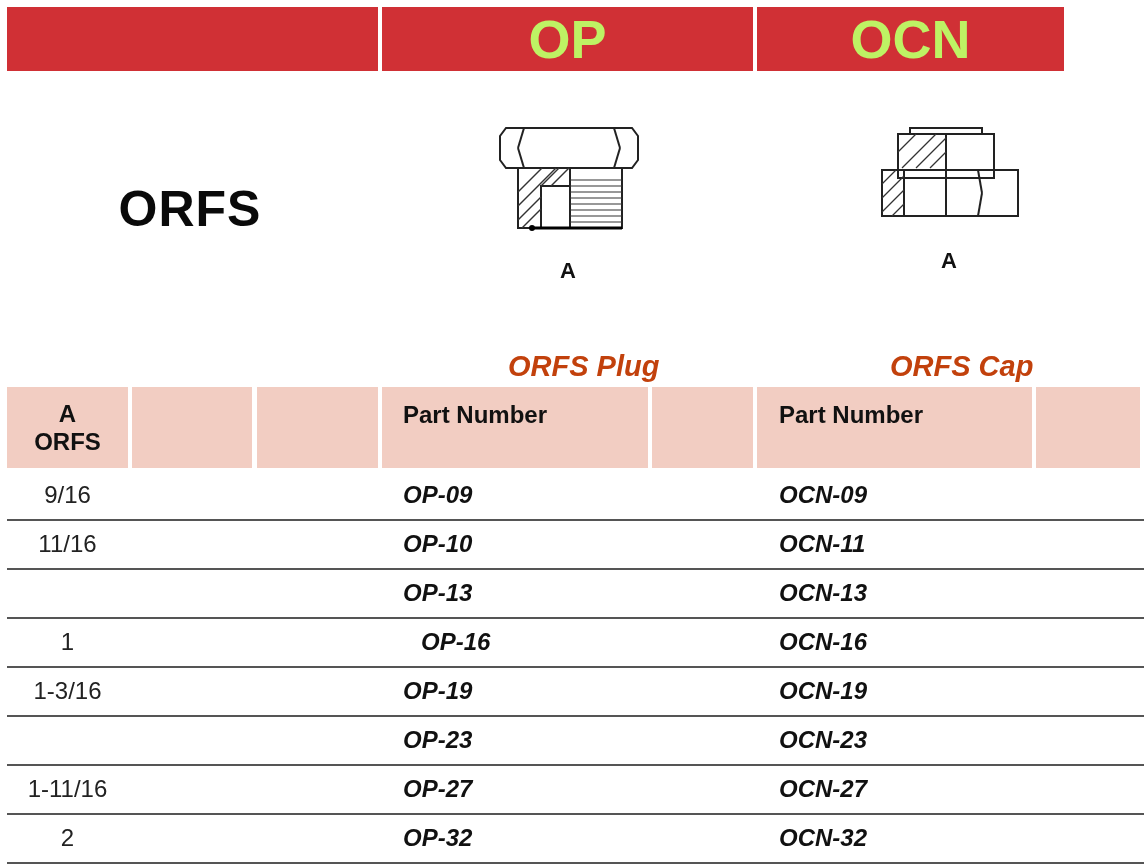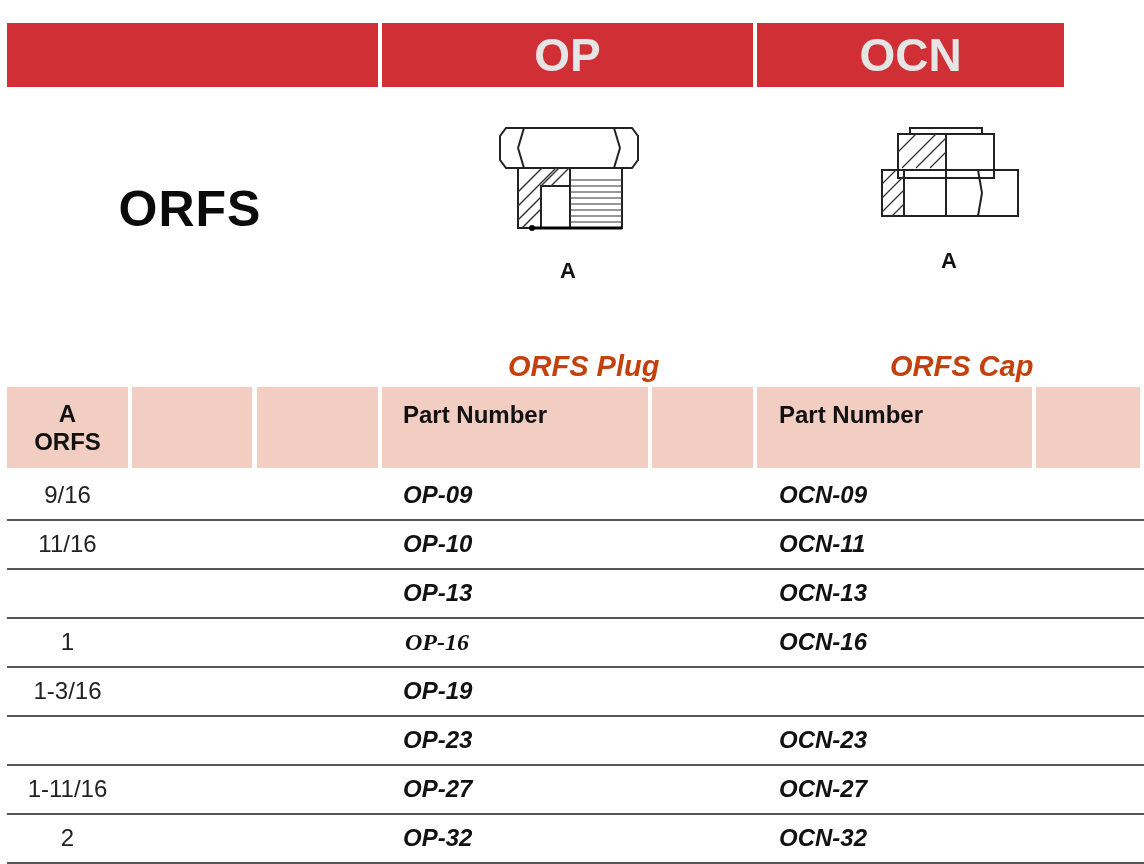--- a/index.html
+++ b/index.html
@@ -1,19 +1,19 @@
 <!DOCTYPE html>
 <html><head>
 <meta charset="utf-8">
 <style>
   html, body { margin: 0; padding: 0; background: #ffffff; }
   body { width: 1144px; height: 864px; position: relative; overflow: hidden;
          font-family: "Liberation Sans", "DejaVu Sans", sans-serif; color: #1a1a1a; }
-  .red { position: absolute; top: 7px; height: 64px; background: #d03035; color: #e5e5e5;
-         font-weight: bold; font-size: 46px; display: flex; align-items: center; justify-content: center; margin-top: 16px; }
+  .red { position: absolute; top: 7px; height: 64px; background: #d03035; color: #bef264;
+         font-weight: bold; font-size: 54px; display: flex; align-items: center; justify-content: center; }
   .title { position: absolute; left: 90px; top: 180px; width: 200px; text-align: center;
            font-weight: bold; font-size: 50px; color: #0a0a0a; letter-spacing: 1px; }
   .drawing { position: absolute; }
   .dim-label { position: absolute; font-weight: bold; font-size: 22px; color: #111; }
   .caption { position: absolute; top: 350px; font-style: italic; font-size: 29px; color: #c2410c; font-weight: bold; }
   .hcell { position: absolute; top: 387px; height: 81px; background: #f2cdc2; }
   .htext { font-weight: bold; font-size: 24px; color: #111; }
   .row { position: absolute; left: 7px; width: 1137px; height: 49px; border-bottom: 2px solid #555; }
   .cell { position: absolute; top: 0; height: 47px; line-height: 50px; font-size: 24px; }
   .size { left: 0; width: 121px; text-align: center; color: #222; }
@@ -112,26 +112,27 @@
   <div class="cell size">11/16</div>
   <div class="cell pn" style="left:396px;">OP-10</div>
   <div class="cell pn" style="left:772px;">OCN-11</div>
 </div>
 <div class="row" style="top:568px;">
   <div class="cell pn" style="left:396px;">OP-13</div>
   <div class="cell pn" style="left:772px;">OCN-13</div>
 </div>
 <div class="row" style="top:617px;">
   <div class="cell size">1</div>
-  <div class="cell pn" style="left:398px;font-family:Liberation Serif, serif;">OP-16</div>
+  <div class="cell pn" style="left:414px;">OP-16</div>
   <div class="cell pn" style="left:772px;">OCN-16</div>
 </div>
 <div class="row" style="top:666px;">
   <div class="cell size">1-3/16</div>
   <div class="cell pn" style="left:396px;">OP-19</div>
+  <div class="cell pn" style="left:772px;">OCN-19</div>
 </div>
 <div class="row" style="top:715px;">
   <div class="cell pn" style="left:396px;">OP-23</div>
   <div class="cell pn" style="left:772px;">OCN-23</div>
 </div>
 <div class="row" style="top:764px;">
   <div class="cell size">1-11/16</div>
   <div class="cell pn" style="left:396px;">OP-27</div>
   <div class="cell pn" style="left:772px;">OCN-27</div>
 </div>

